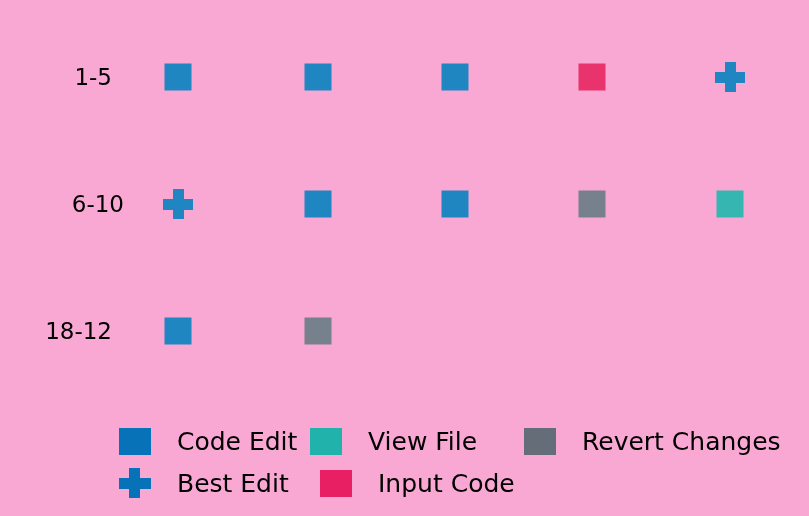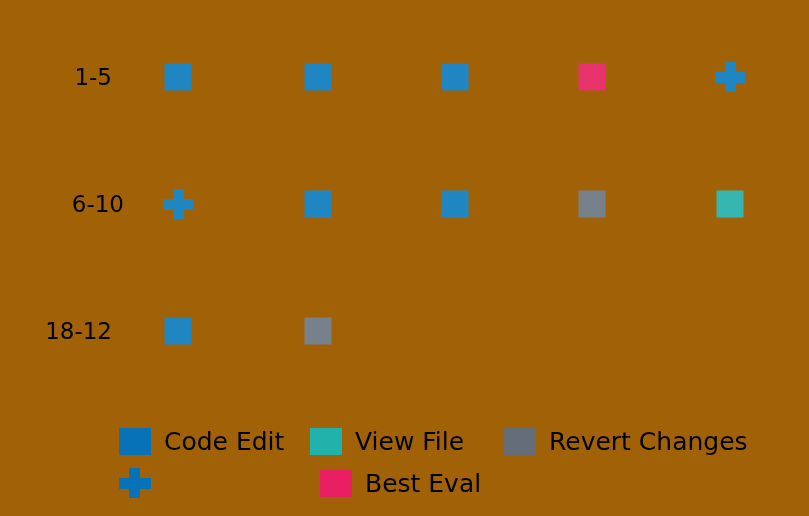--- a/index.html
+++ b/index.html
@@ -7,21 +7,21 @@
     padding: 0;
     background: #ffffff;
   }
   body {
     font-family: "DejaVu Sans", sans-serif;
   }
   #plot {
     position: relative;
     width: 809px;
     height: 516px;
-    background: #a16207;
+    background: #f9a8d4;
     overflow: hidden;
   }
   .row-label {
     position: absolute;
     font-size: 23px;
     color: #000000;
     white-space: nowrap;
     transform: translate(-100%, -50%);
     letter-spacing: 0px;
   }
@@ -88,21 +88,21 @@
     position: absolute;
     top: 0;
     left: 10px;
     width: 11px;
     height: 30px;
   }
   .legend-label {
     font-size: 25px;
     color: #000000;
     white-space: nowrap;
-    margin-left: 13px;
+    margin-left: 26px;
     line-height: 1;
   }
 </style>
 </head>
 <body>
 
 <div id="plot">
   <div id="row-labels">
       <div class="row-label" style="left: 112px; top: 77px;">1-5</div>
       <div class="row-label" style="left: 112px; top: 204px; margin-left: 12px;">6-10</div>
@@ -130,28 +130,29 @@
     </div>
   <div class="legend" id="legend">
       <div class="legend-item" style="left: 119px; top: 8px;">
         <span class="legend-swatch" style="background: rgb(7, 114, 184);"></span>
         <span class="legend-label">Code Edit</span>
       </div>
       <div class="legend-item" style="left: 310px; top: 8px;">
         <span class="legend-swatch" style="background: rgb(34, 178, 172);"></span>
         <span class="legend-label">View File</span>
       </div>
-      <div class="legend-item" style="left: 504px; top: 8px;">
+      <div class="legend-item" style="left: 524px; top: 8px;">
         <span class="legend-swatch" style="background: rgb(101, 110, 120);"></span>
         <span class="legend-label">Revert Changes</span>
       </div>
       <div class="legend-item" style="left: 119px; top: 50px;">
         <span class="legend-swatch plus-swatch">
           <span class="pl-h" style="background: rgb(7, 114, 184);"></span>
           <span class="pl-v" style="background: rgb(7, 114, 184);"></span>
         </span>
+        <span class="legend-label">Best Edit</span>
       </div>
       <div class="legend-item" style="left: 320px; top: 50px;">
         <span class="legend-swatch" style="background: rgb(232, 31, 98);"></span>
-        <span class="legend-label">Best Eval</span>
+        <span class="legend-label">Input Code</span>
       </div>
     </div>
 </div>
 
 </body></html>

